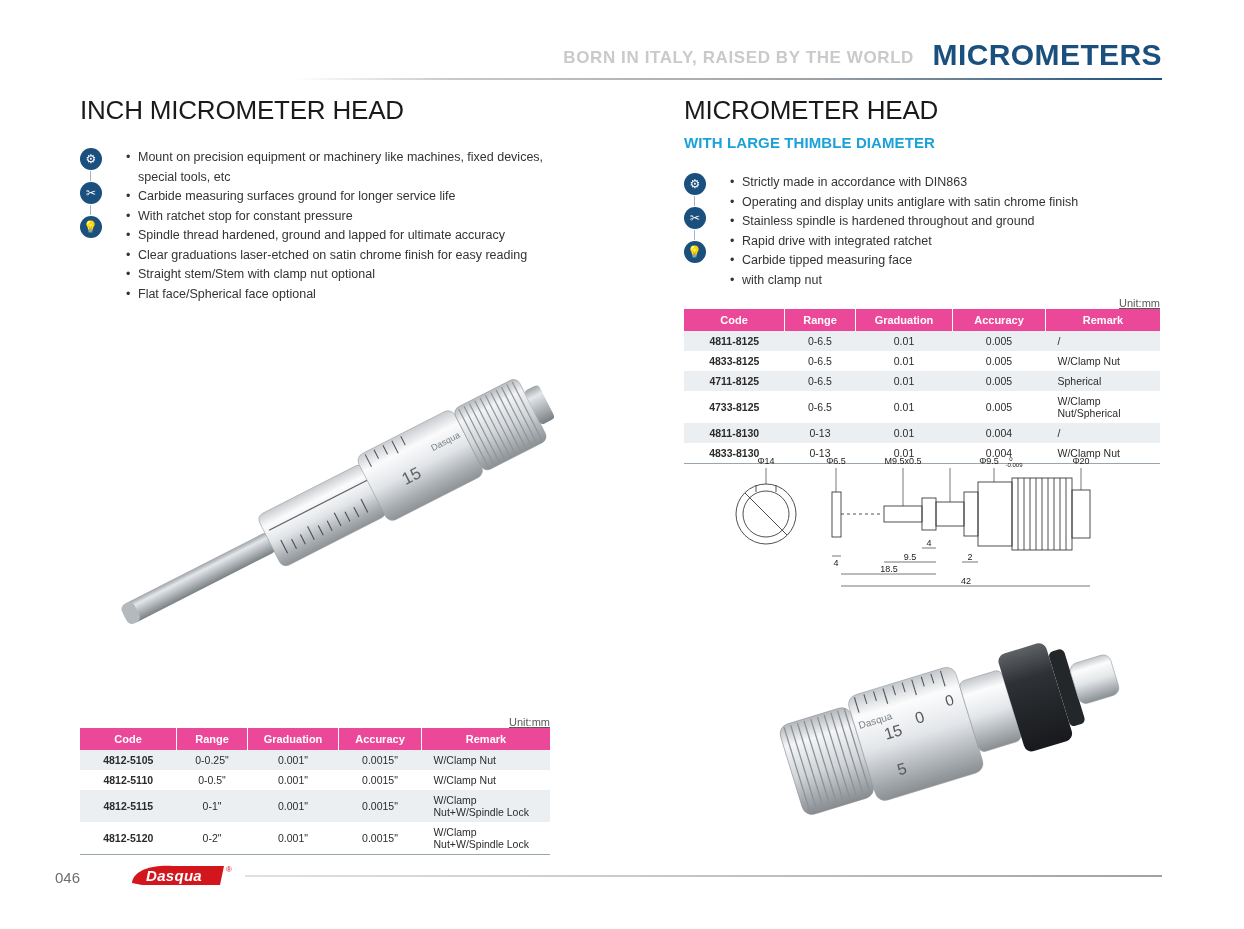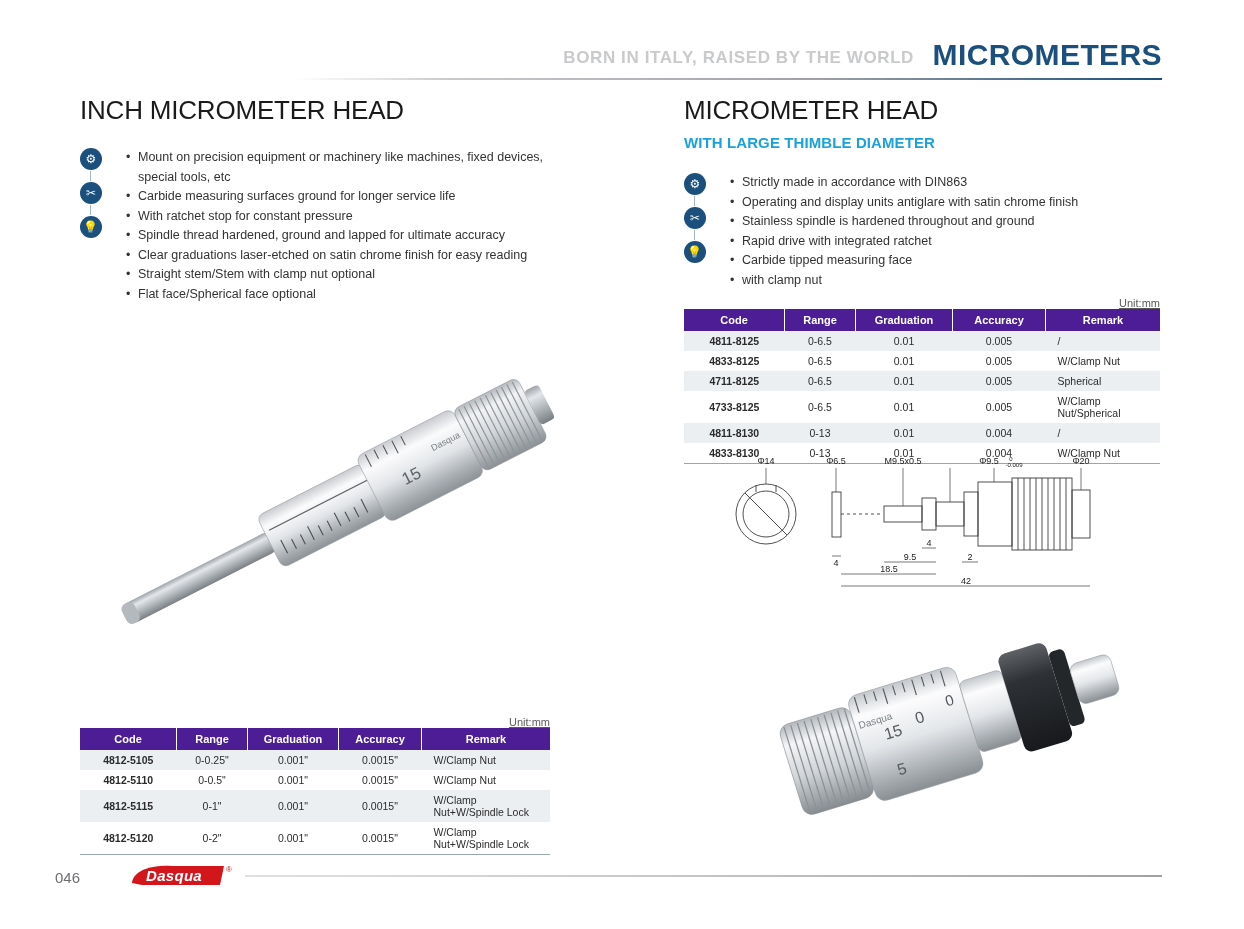--- a/index.html
+++ b/index.html
@@ -165,21 +165,21 @@
     color: #5a5a5a;
     text-align: right;
     text-decoration: underline;
   }
   table.spec {
     border-collapse: collapse;
     width: 100%;
     font-size: 10.5px;
   }
   table.spec thead th {
-    background: #4c1d95;
+    background: #ec4899;
     color: #ffffff;
     font-weight: bold;
     font-size: 11px;
     padding: 5px 4px;
     border-right: 1px solid #ffffff;
     text-align: center;
   }
   table.spec thead th:last-child { border-right: none; }
   table.spec tbody td {
     padding: 4px 6px;

